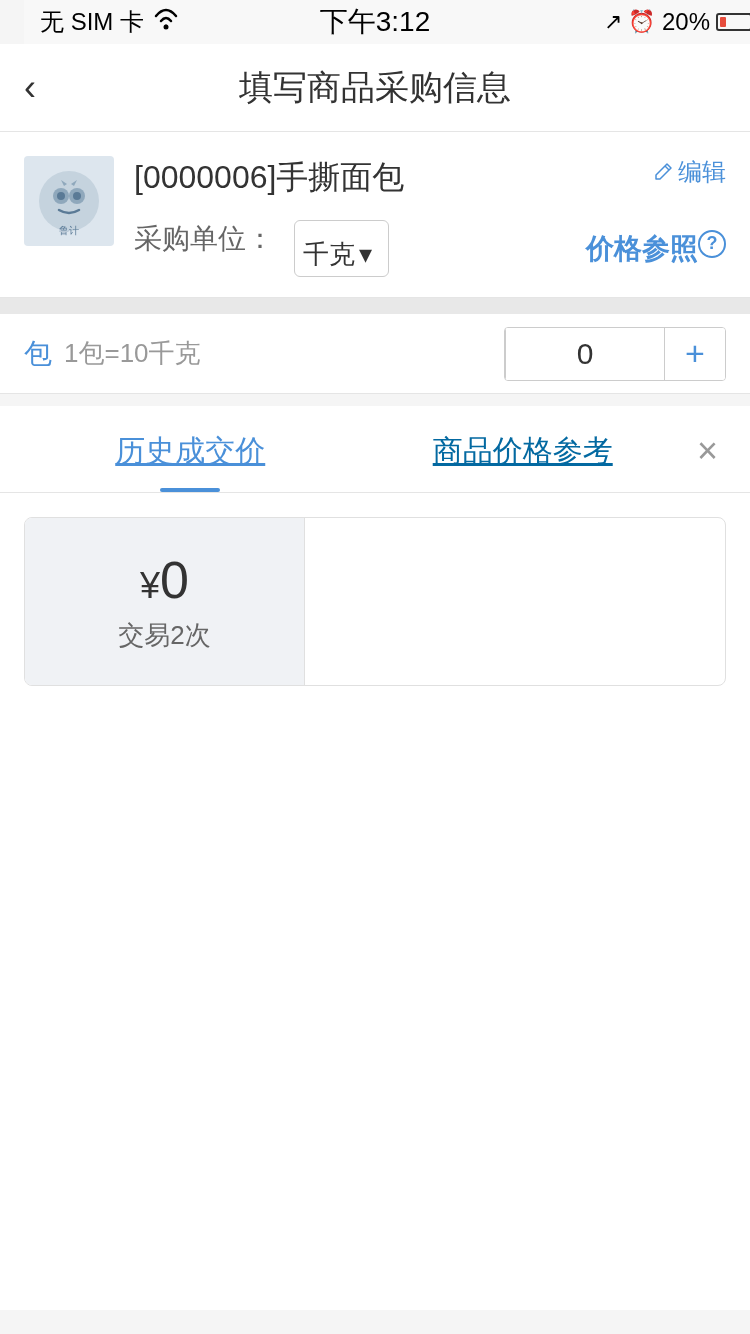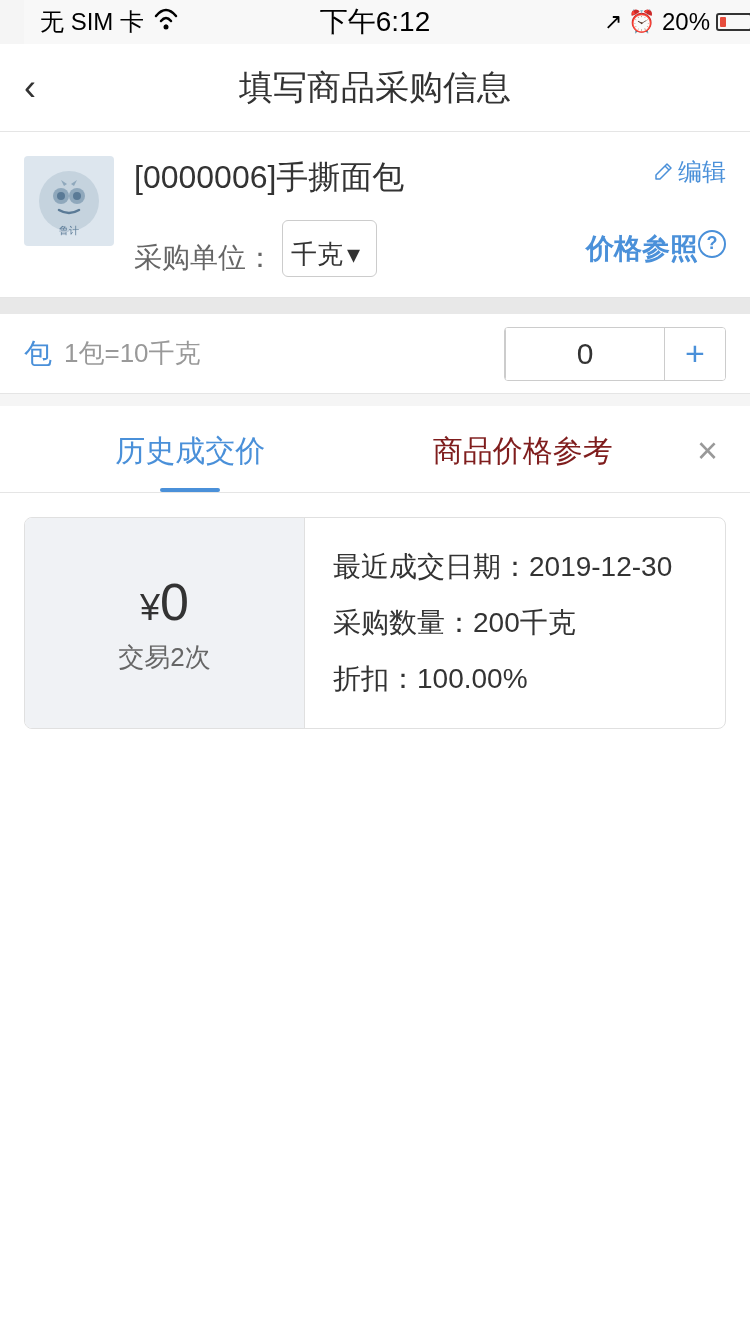--- a/index.html
+++ b/index.html
@@ -143,22 +143,22 @@
     }
     .product-unit-row {
       display: flex;
       align-items: center;
       justify-content: space-between;
     }
     .unit-label {
       font-size: 28px;
       color: #666;
       display: flex;
-      align-items: flex-end;
-      gap: 8px;
+      align-items: flex-start;
+      gap: 20px;
       font-family: Liberation Serif, serif;
     }
     .unit-select {
       background: #fff;
       border: 1px solid #ccc;
       border-radius: 6px;
       padding: 16px 16px 4px 8px;
       font-size: 26px;
       color: #333;
       display: inline-flex;
@@ -258,26 +258,27 @@
       padding: 0 24px;
       position: relative;
     }
     .tab-item {
       flex: 1;
       text-align: center;
       padding: 24px 0 20px;
       font-size: 30px;
       cursor: pointer;
       position: relative;
+      text-decoration: underline;
     }
     .tab-item.active {
       color: #4a90d9;
     }
     .tab-item.inactive {
-      color: #7f1d1d;
+      color: #0369a1;
     }
     .tab-underline {
       position: absolute;
       bottom: 0;
       left: 50%;
       transform: translateX(-50%);
       width: 60px;
       height: 4px;
       background: #4a90d9;
       border-radius: 2px;
@@ -350,21 +351,21 @@
     <span>无 SIM 卡</span>
     <span>
       <svg width="28" height="22" viewBox="0 0 28 22" fill="none">
         <path d="M14 18 Q14 18 14 18" stroke="#000" stroke-width="3" stroke-linecap="round"></path>
         <path d="M9 13 Q11.5 10 14 10 Q16.5 10 19 13" stroke="#000" stroke-width="2.5" fill="none" stroke-linecap="round"></path>
         <path d="M4 8 Q9 2 14 2 Q19 2 24 8" stroke="#000" stroke-width="2.5" fill="none" stroke-linecap="round"></path>
         <circle cx="14" cy="19" r="2.5" fill="#000"></circle>
       </svg>
     </span>
   </div>
-  <div class="status-center">下午6:12</div>
+  <div class="status-center">下午3:12</div>
   <div class="status-right">
     <span style="font-size:22px;">↗</span>
     <span style="font-size:22px;">⏰</span>
     <span style="font-size:24px;">20%</span>
     <div class="battery">
       <div class="battery-body">
         <div class="battery-fill"></div>
       </div>
       <div class="battery-tip"></div>
     </div>
@@ -444,28 +445,17 @@
   </div>
 
   <div class="tab-content">
     <div class="history-card">
       <div class="card-left">
         <div class="price-display">
           <span class="price-symbol">¥</span><span>0</span>
         </div>
         <div class="trade-count">交易2次</div>
       </div>
-      <div class="card-right">
-        <div class="card-row">
-          <span>最近成交日期：</span><span>2019-12-30</span>
-        </div>
-        <div class="card-row">
-          <span>采购数量：</span><span>200千克</span>
-        </div>
-        <div class="card-row">
-          <span>折扣：</span><span>100.00%</span>
-        </div>
-      </div>
     </div>
   </div>
 </div>
 
 <div class="white-space"></div>
 
 </body></html>

